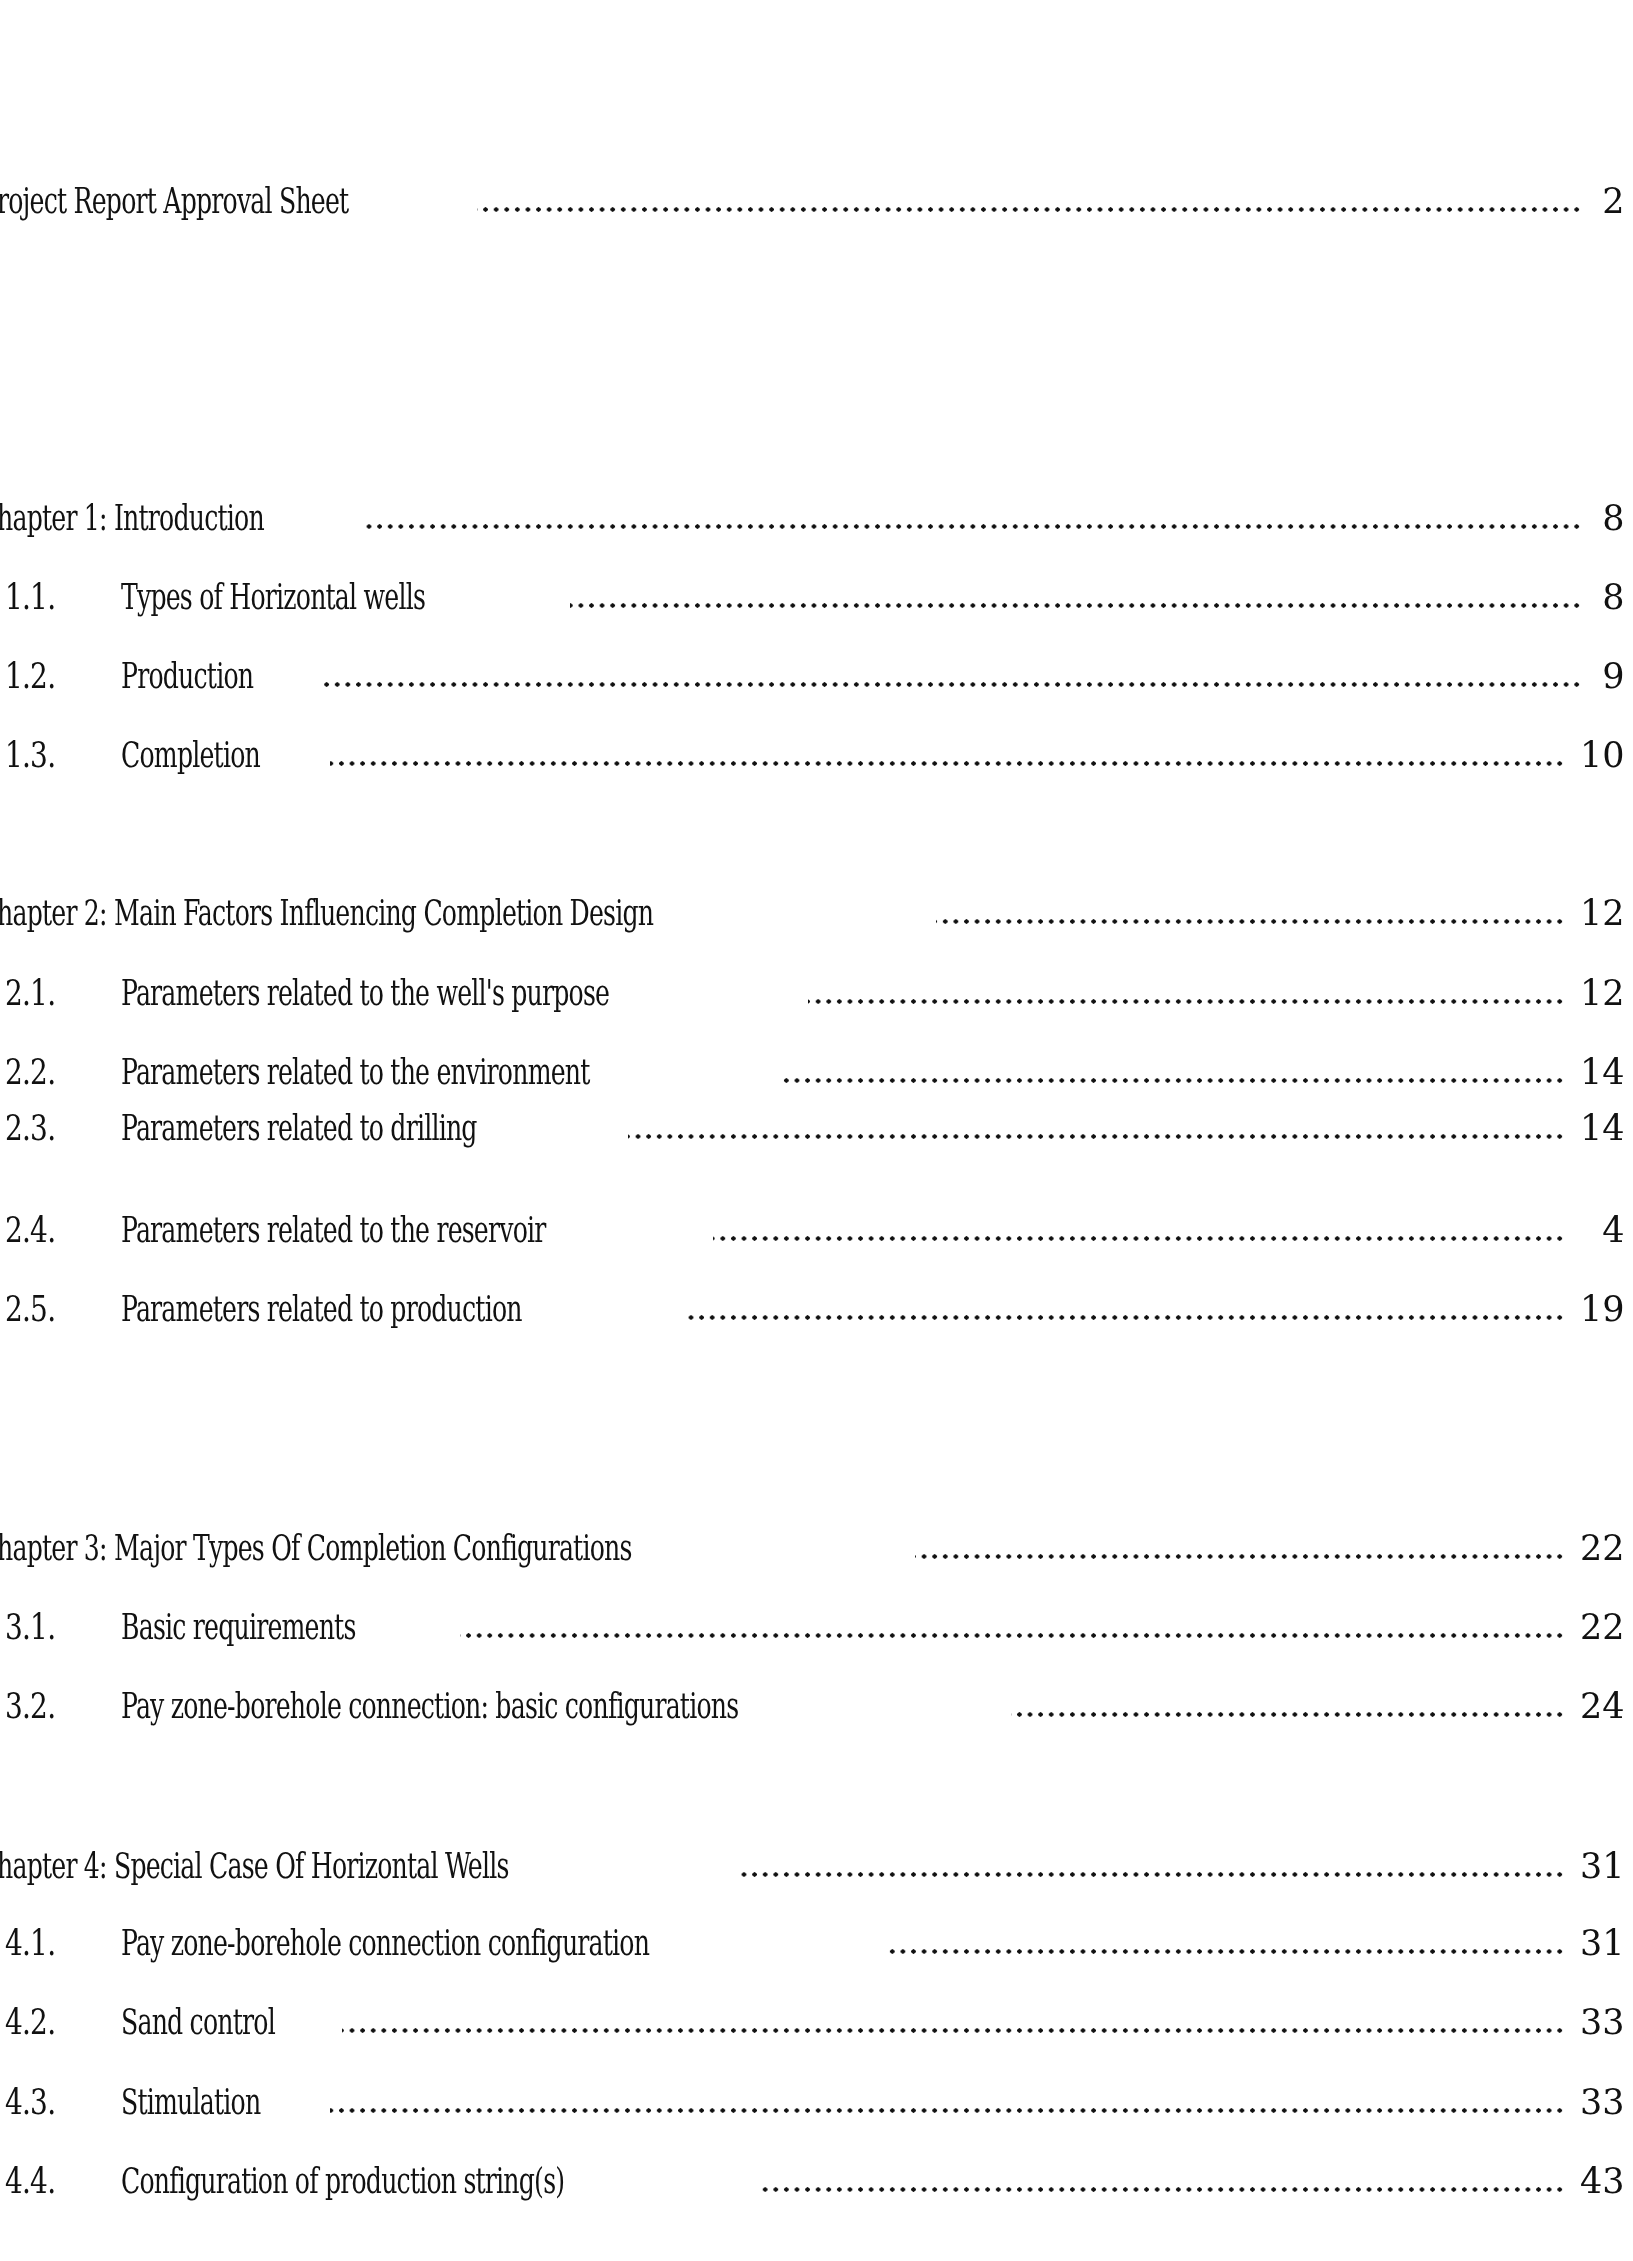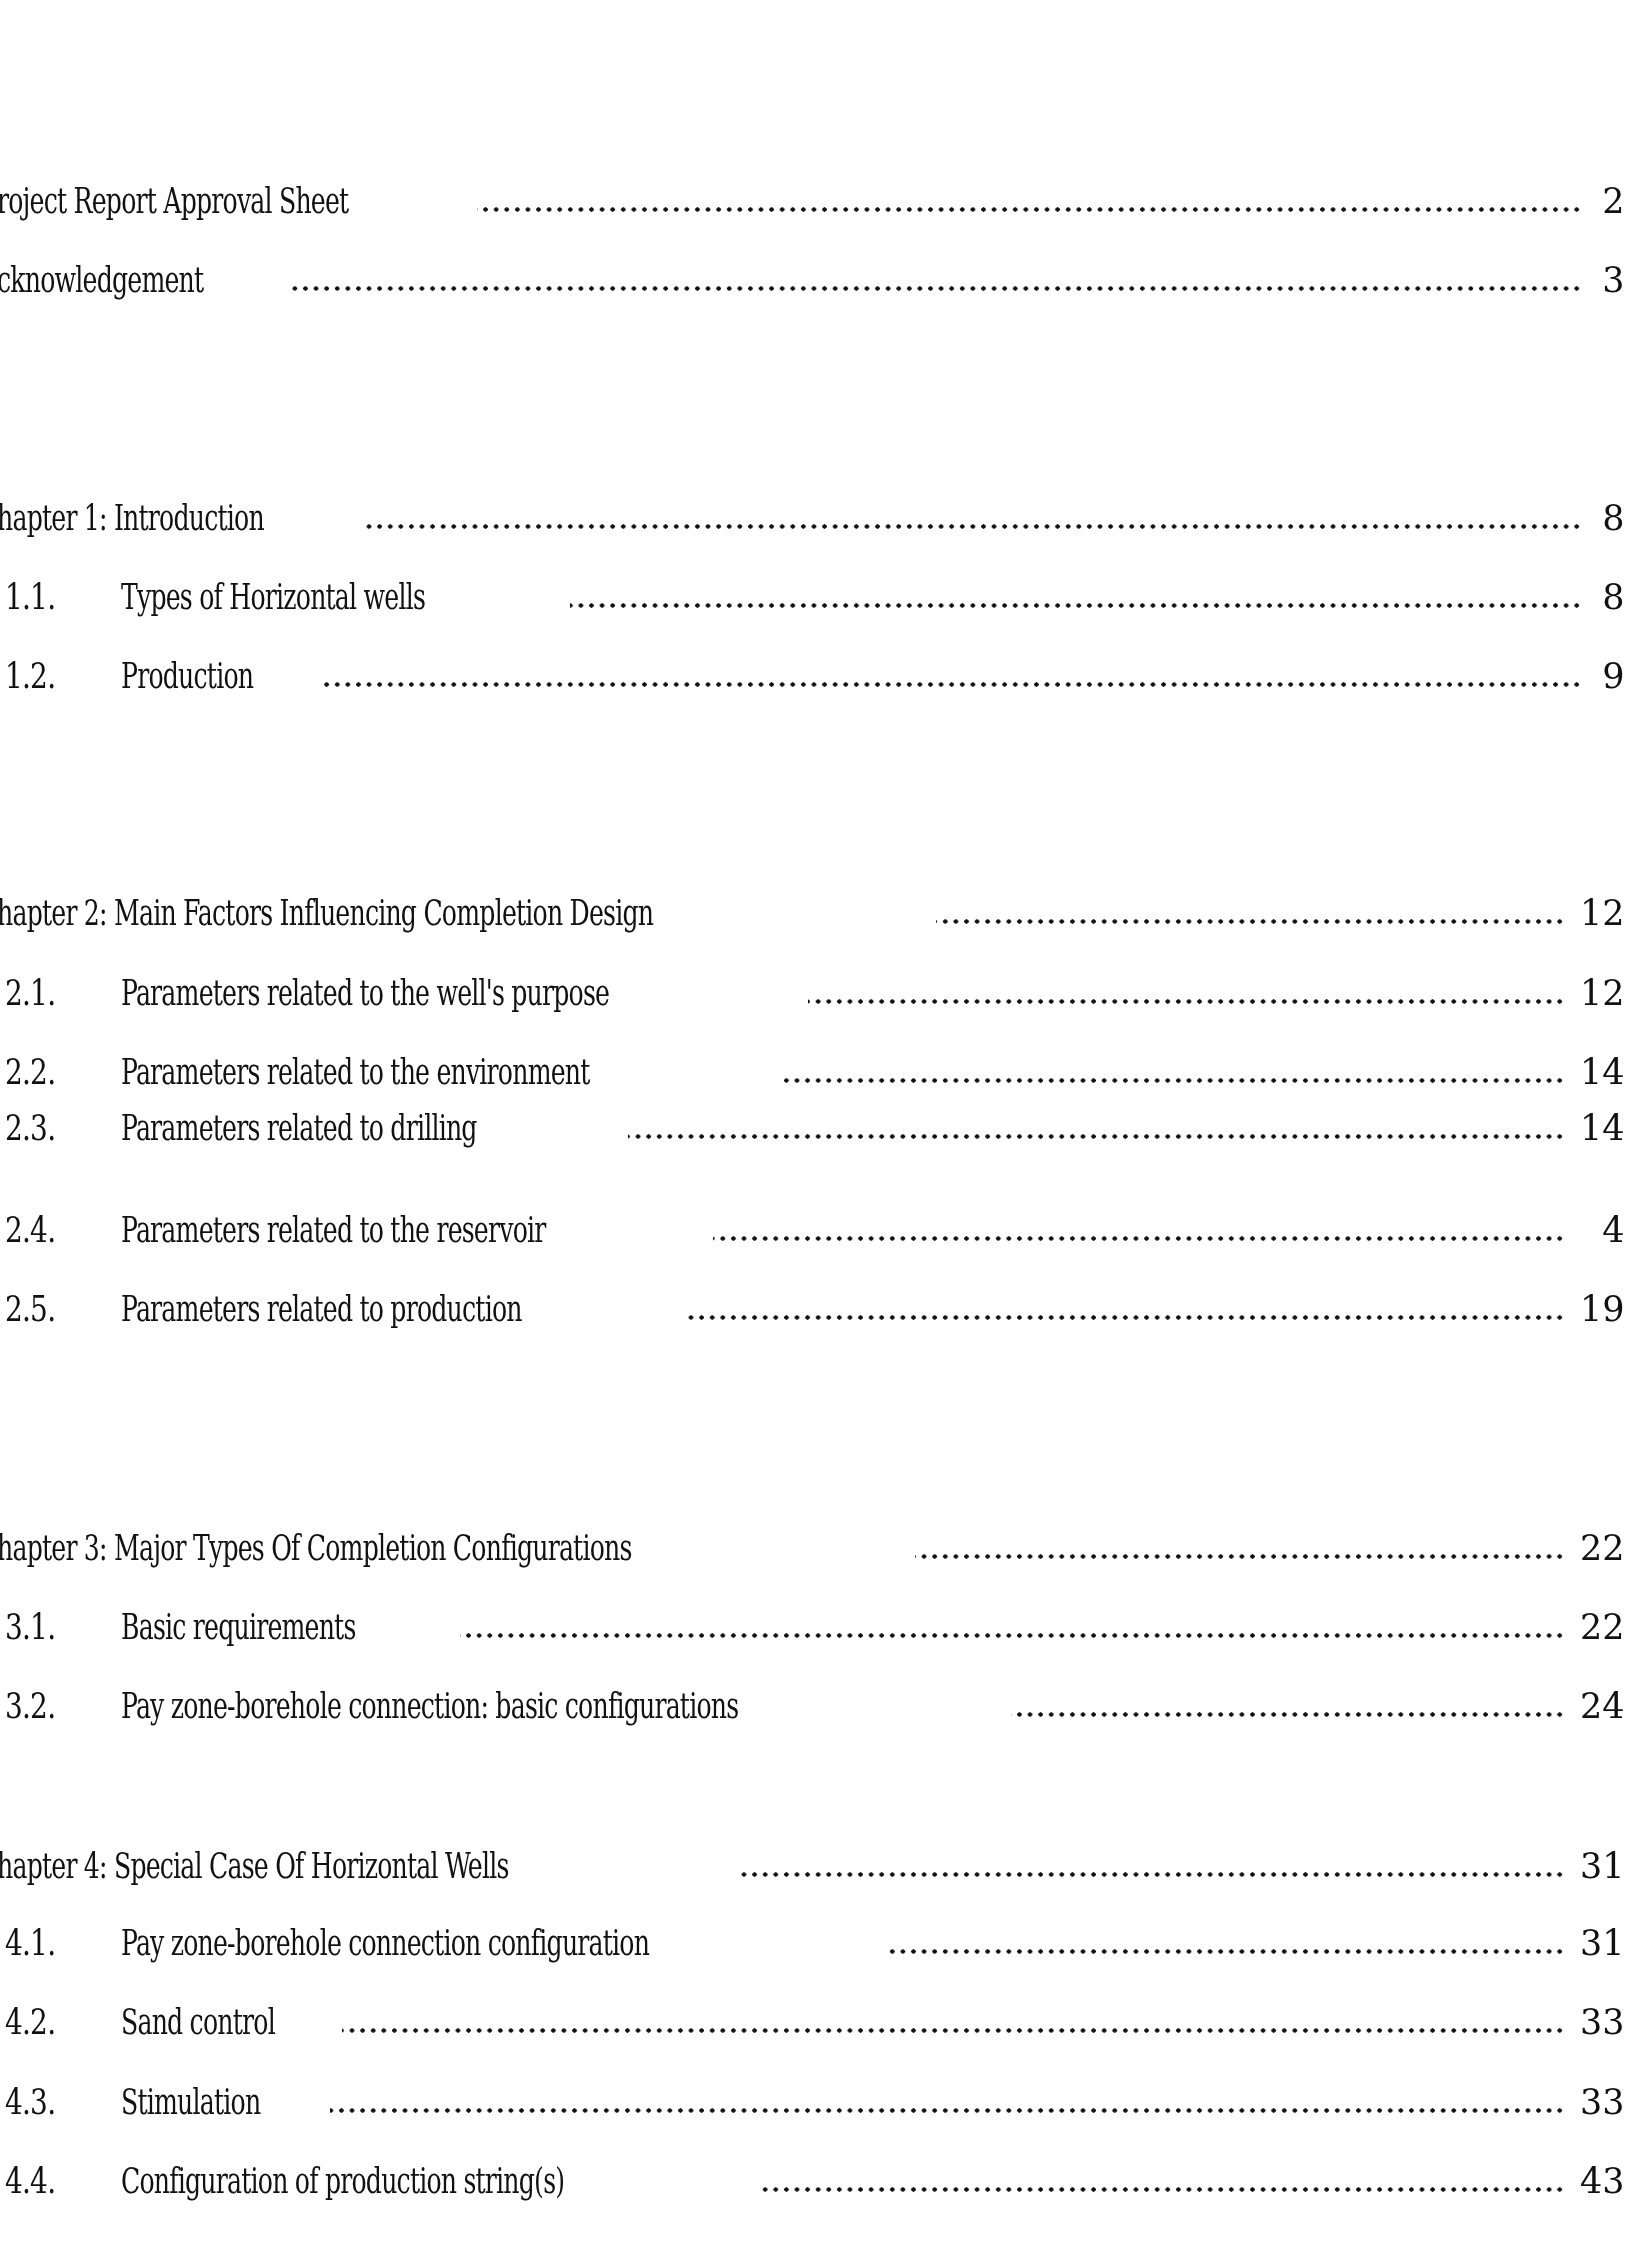--- a/index.html
+++ b/index.html
@@ -73,25 +73,20 @@
 <body>
 
 <div class="toc">
 
   <div class="toc-entry" style="top:176px">
     <span class="title" style="left: -3.4px; transform: scaleX(0.8); transform-origin: left bottom;">roject Report Approval Sheet</span>
     <span class="leader" style="left:477px; right:51px"></span>
     <span class="page">2</span>
   </div>
 
-  <div class="toc-entry" style="top:255px">
-    <span class="title" style="left: -3.4px; transform: scaleX(0.8); transform-origin: left bottom;">cknowledgement</span>
-    <span class="leader" style="left:289px; right:51px"></span>
-    <span class="page">3</span>
-  </div>
 
 
 
   <div class="toc-entry" style="top:493px">
     <span class="title" style="left: -3.4px; transform: scaleX(0.8); transform-origin: left bottom;">hapter 1: Introduction</span>
     <span class="leader" style="left:366px; right:51px"></span>
     <span class="page">8</span>
   </div>
 
   <div class="toc-entry" style="top:572px">
@@ -101,20 +96,26 @@
     <span class="page">8</span>
   </div>
 
   <div class="toc-entry" style="top:651px">
     <span class="num" style="left: 5.1px; transform: scaleX(0.8); transform-origin: left bottom;">1.2.</span>
     <span class="title" style="left: 121px; transform: scaleX(0.8); transform-origin: left bottom;">Production</span>
     <span class="leader" style="left:319px; right:51px"></span>
     <span class="page">9</span>
   </div>
 
+  <div class="toc-entry" style="top:730px">
+    <span class="num" style="left: 5.1px; transform: scaleX(0.8); transform-origin: left bottom;">1.3.</span>
+    <span class="title" style="left: 121px; transform: scaleX(0.8); transform-origin: left bottom;">Completion</span>
+    <span class="leader" style="left:330px; right:68px"></span>
+    <span class="page">10</span>
+  </div>
 
   <div class="toc-entry" style="top:888px">
     <span class="title" style="left: -3.4px; transform: scaleX(0.8); transform-origin: left bottom;">hapter 2: Main Factors Influencing Completion Design</span>
     <span class="leader" style="left:936px; right:68px"></span>
     <span class="page">12</span>
   </div>
 
   <div class="toc-entry" style="top:968px">
     <span class="num" style="left: 5.1px; transform: scaleX(0.8); transform-origin: left bottom;">2.1.</span>
     <span class="title" style="left: 121px; transform: scaleX(0.8); transform-origin: left bottom;">Parameters related to the well's purpose</span>

